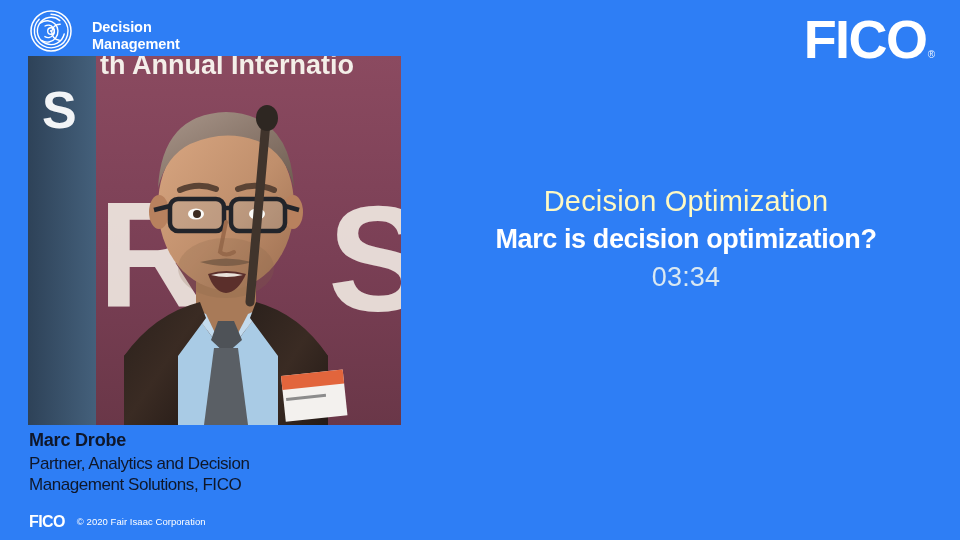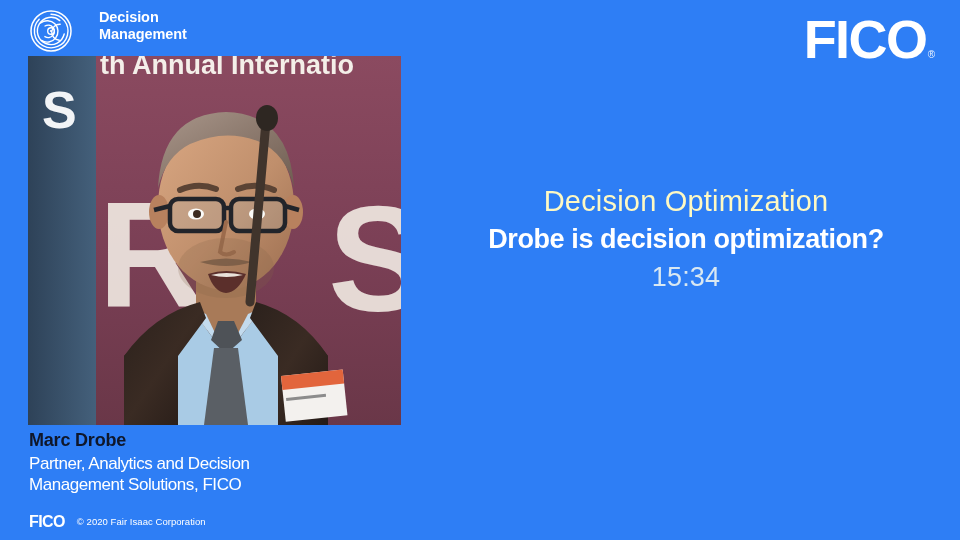--- a/index.html
+++ b/index.html
@@ -20,22 +20,22 @@
     background: #2E7EF5;
     overflow: hidden;
   }
 
   
   #brand-lockup {
     position: absolute;
     left: 29px;
     top: 9px;
     display: flex;
-    align-items: flex-start;
-    gap: 26px;
+    align-items: flex-end;
+    gap: 19px;
   }
   #brand-mark {
     width: 44px;
     height: 44px;
     flex: 0 0 44px;
   }
   #brand-text {
     color: #FFFFFF;
     font-size: 14.5px;
     font-weight: bold;
@@ -91,21 +91,21 @@
     width: 380px;
   }
   #speaker-name {
     color: #0f172a;
     font-size: 18px;
     font-weight: bold;
     letter-spacing: -0.2px;
     line-height: 1.2;
   }
   #speaker-role {
-    color: #ffffff;
+    color: #0f172a;
     font-size: 17px;
     font-weight: 300;
     line-height: 1.25;
     letter-spacing: -0.45px;
     margin-top: 1px;
     white-space: pre-line;
   }
 
   
   #title-block {
@@ -291,22 +291,22 @@
   </div>
 
   <div id="speaker-caption">
     <div id="speaker-name">Marc Drobe</div>
     <div id="speaker-role">Partner, Analytics and Decision
 Management Solutions, FICO</div>
   </div>
 
   <div id="title-block">
     <div id="eyebrow">Decision Optimization</div>
-    <div id="headline">Drobe is decision optimization?</div>
-    <div id="timestamp">15:34</div>
+    <div id="headline">Marc is decision optimization?</div>
+    <div id="timestamp">03:34</div>
   </div>
 
   <div id="footer">
     <span id="footer-fico">FICO</span>
     <span id="copyright">© 2020 Fair Isaac Corporation</span>
   </div>
 
 </div>
 
 </body></html>

